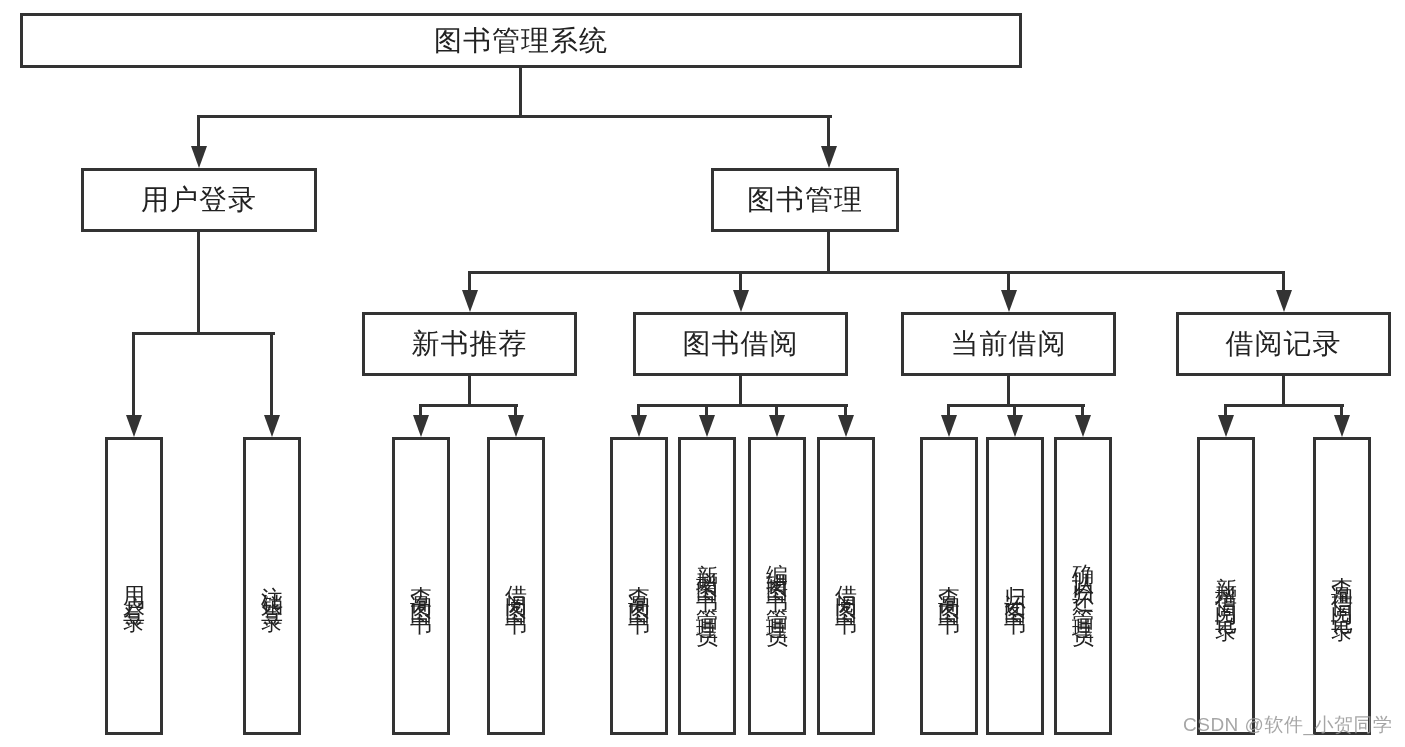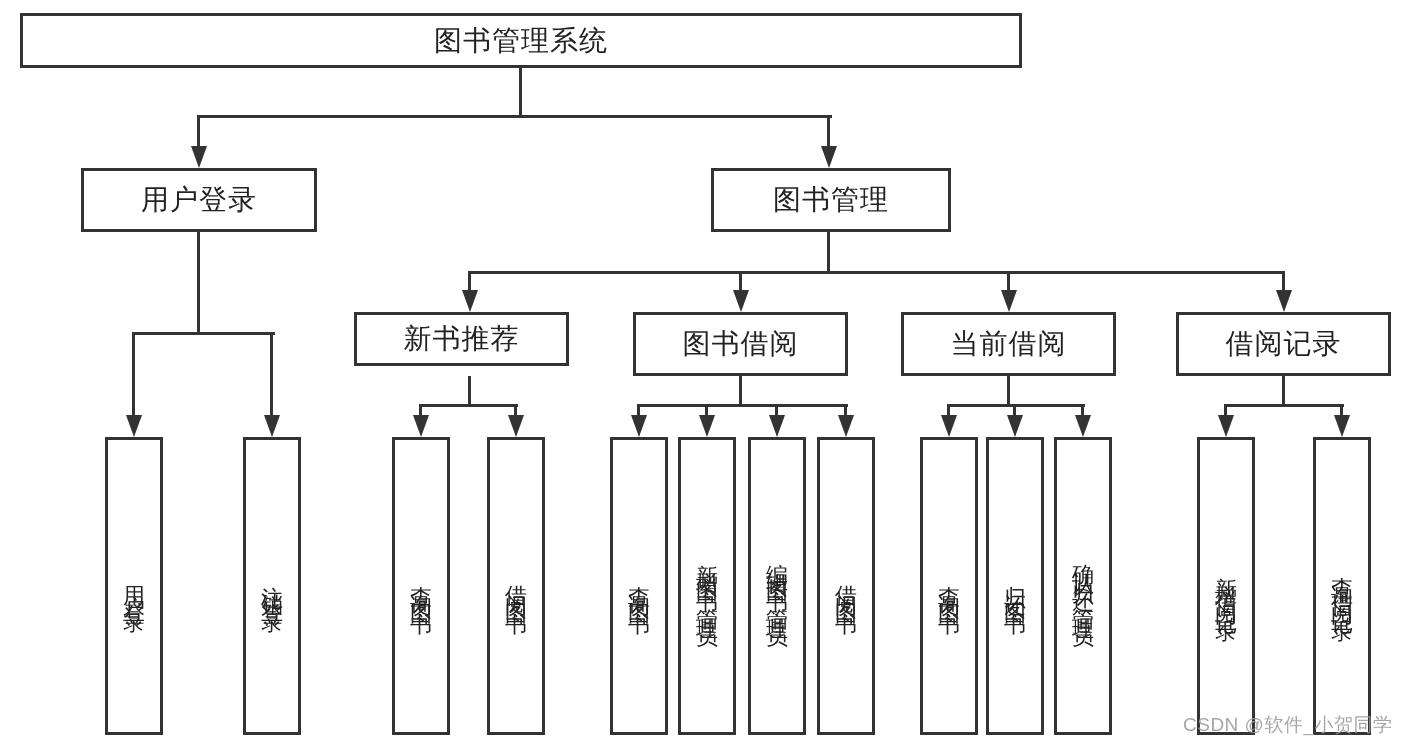--- a/index.html
+++ b/index.html
@@ -40,41 +40,41 @@
   <div class="box" style="left:20px;top:13px;width:1002px;height:55px">图书管理系统</div>
 
   <div class="vl" style="left:519px;top:68px;height:50px"></div>
   <div class="hl" style="left:197px;top:115px;width:635px"></div>
   <div class="vl" style="left:197px;top:115px;height:33px"></div>
   <div class="ar" style="left:191px;top:146px"></div>
   <div class="vl" style="left:827px;top:115px;height:33px"></div>
   <div class="ar" style="left:821px;top:146px"></div>
 
   <div class="box" style="left:81px;top:168px;width:236px;height:64px">用户登录</div>
-  <div class="box" style="left:711px;top:168px;width:240px;height:64px">图书管理</div>
+  <div class="box" style="left:711px;top:168px;width:188px;height:64px">图书管理</div>
 
   <div class="vl" style="left:197px;top:232px;height:103px"></div>
   <div class="hl" style="left:132px;top:332px;width:143px"></div>
   <div class="vl" style="left:132px;top:332px;height:85px"></div>
   <div class="ar" style="left:126px;top:415px"></div>
   <div class="vl" style="left:270px;top:332px;height:85px"></div>
   <div class="ar" style="left:264px;top:415px"></div>
 
   <div class="vl" style="left:827px;top:232px;height:42px"></div>
   <div class="hl" style="left:468px;top:271px;width:817px"></div>
   <div class="vl" style="left:468px;top:271px;height:21px"></div>
   <div class="ar" style="left:462px;top:290px"></div>
   <div class="vl" style="left:739px;top:271px;height:21px"></div>
   <div class="ar" style="left:733px;top:290px"></div>
   <div class="vl" style="left:1007px;top:271px;height:21px"></div>
   <div class="ar" style="left:1001px;top:290px"></div>
   <div class="vl" style="left:1282px;top:271px;height:21px"></div>
   <div class="ar" style="left:1276px;top:290px"></div>
 
-  <div class="box" style="left:354px;top:312px;width:215px;height:54px">新书推荐</div>
+  <div class="box" style="left:362px;top:312px;width:215px;height:64px">新书推荐</div>
   <div class="box" style="left:901px;top:312px;width:215px;height:64px">当前借阅</div>
   <div class="box" style="left:633px;top:312px;width:215px;height:64px">图书借阅</div>
   <div class="box" style="left:1176px;top:312px;width:215px;height:64px">借阅记录</div>
 
   <div class="vl" style="left:468px;top:376px;height:31px"></div>
   <div class="hl" style="left:419px;top:404px;width:99px"></div>
   <div class="vl" style="left:419px;top:404px;height:14px"></div>
   <div class="ar" style="left:413px;top:415px"></div>
   <div class="vl" style="left:514px;top:404px;height:14px"></div>
   <div class="ar" style="left:508px;top:415px"></div>

